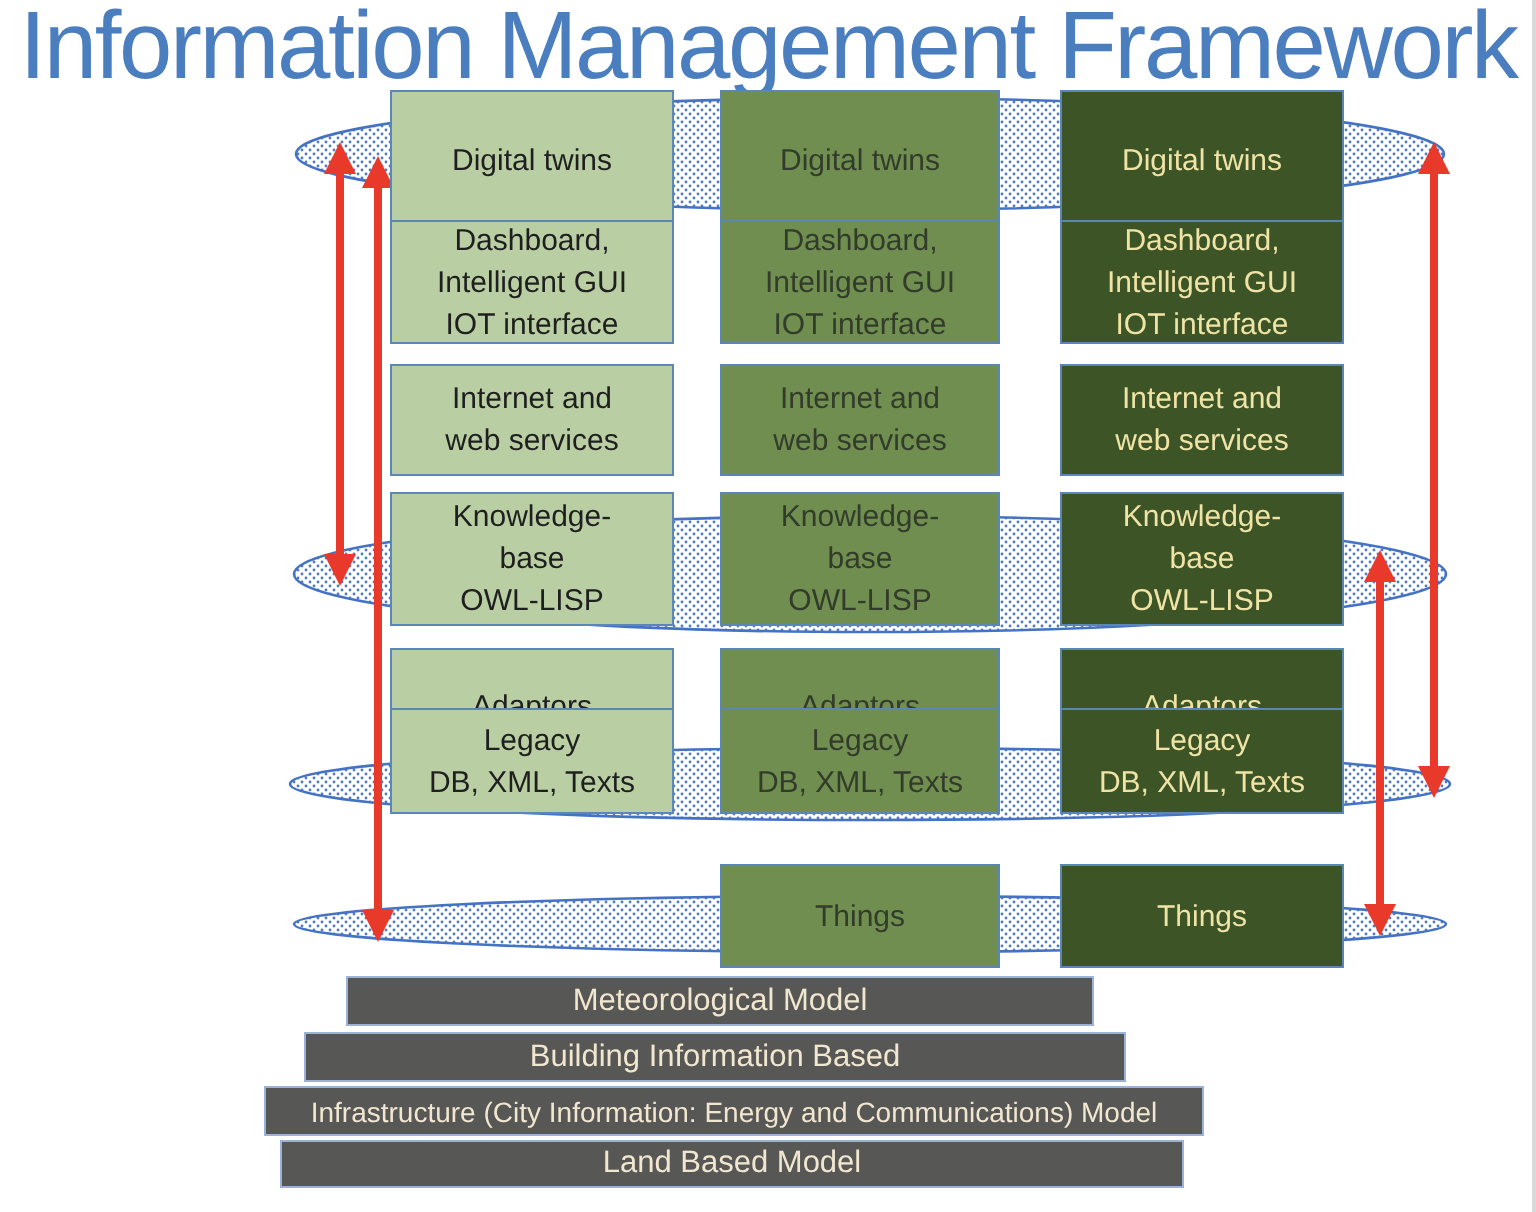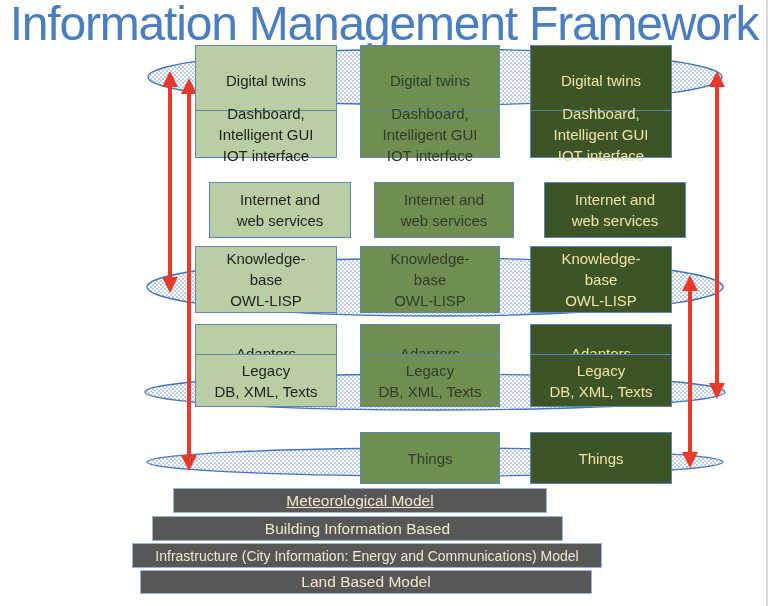--- a/index.html
+++ b/index.html
@@ -22,34 +22,34 @@
     white-space:pre-line;font-size:15px;line-height:21px;
     border:1px solid var(--box-border,#5b87b8);
   }
   .col1{background:var(--col1-fill,#b9cfa3);color:var(--col1-text,#1f1f1f);}
   .col2{background:var(--col2-fill,#6f8e50);color:var(--col2-text,#333c2a);}
   .col3{background:var(--col3-fill,#3d5526);color:var(--col3-text,#efe3a6);}
   .c1{left:195px;width:142px;}
   .c2{left:360px;width:140px;}
   .c3{left:530px;width:142px;}
   .r1{top:45px;height:70px;}
-  .r2{top:110px;height:48px;}
-  .r3{top:182px;height:56px;margin-left:14px;}
+  .r2{top:110px;height:62px;}
+  .r3{top:182px;height:56px;}
   .r4{top:246px;height:67px;}
   .r5{top:324px;height:58px;}
   .r6{top:354px;height:53px;}
   .r7{top:432px;height:52px;}
   .bar{
     position:absolute;z-index:3;box-sizing:border-box;
     display:flex;align-items:center;justify-content:center;text-align:center;
     background:var(--bar-fill,#575756);color:var(--bar-text,#f1e7d0);
     border:1px solid var(--bar-border,#9cb3d9);
     font-size:15.5px;
   }
-  .bar1{left:173px;top:488px;width:374px;height:25px;text-decoration:underline;}
+  .bar1{left:173px;top:488px;width:374px;height:25px;}
   .bar2{left:152px;top:516px;width:411px;height:25px;}
   .bar3{left:132px;top:543px;width:470px;height:25px;font-size:14px;}
   .bar4{left:140px;top:570px;width:452px;height:24px;}
 </style>
 </head>
 <body>
 
 <div class="slide">
 
   <svg class="decor" width="768" height="606" viewBox="0 0 768 606">

